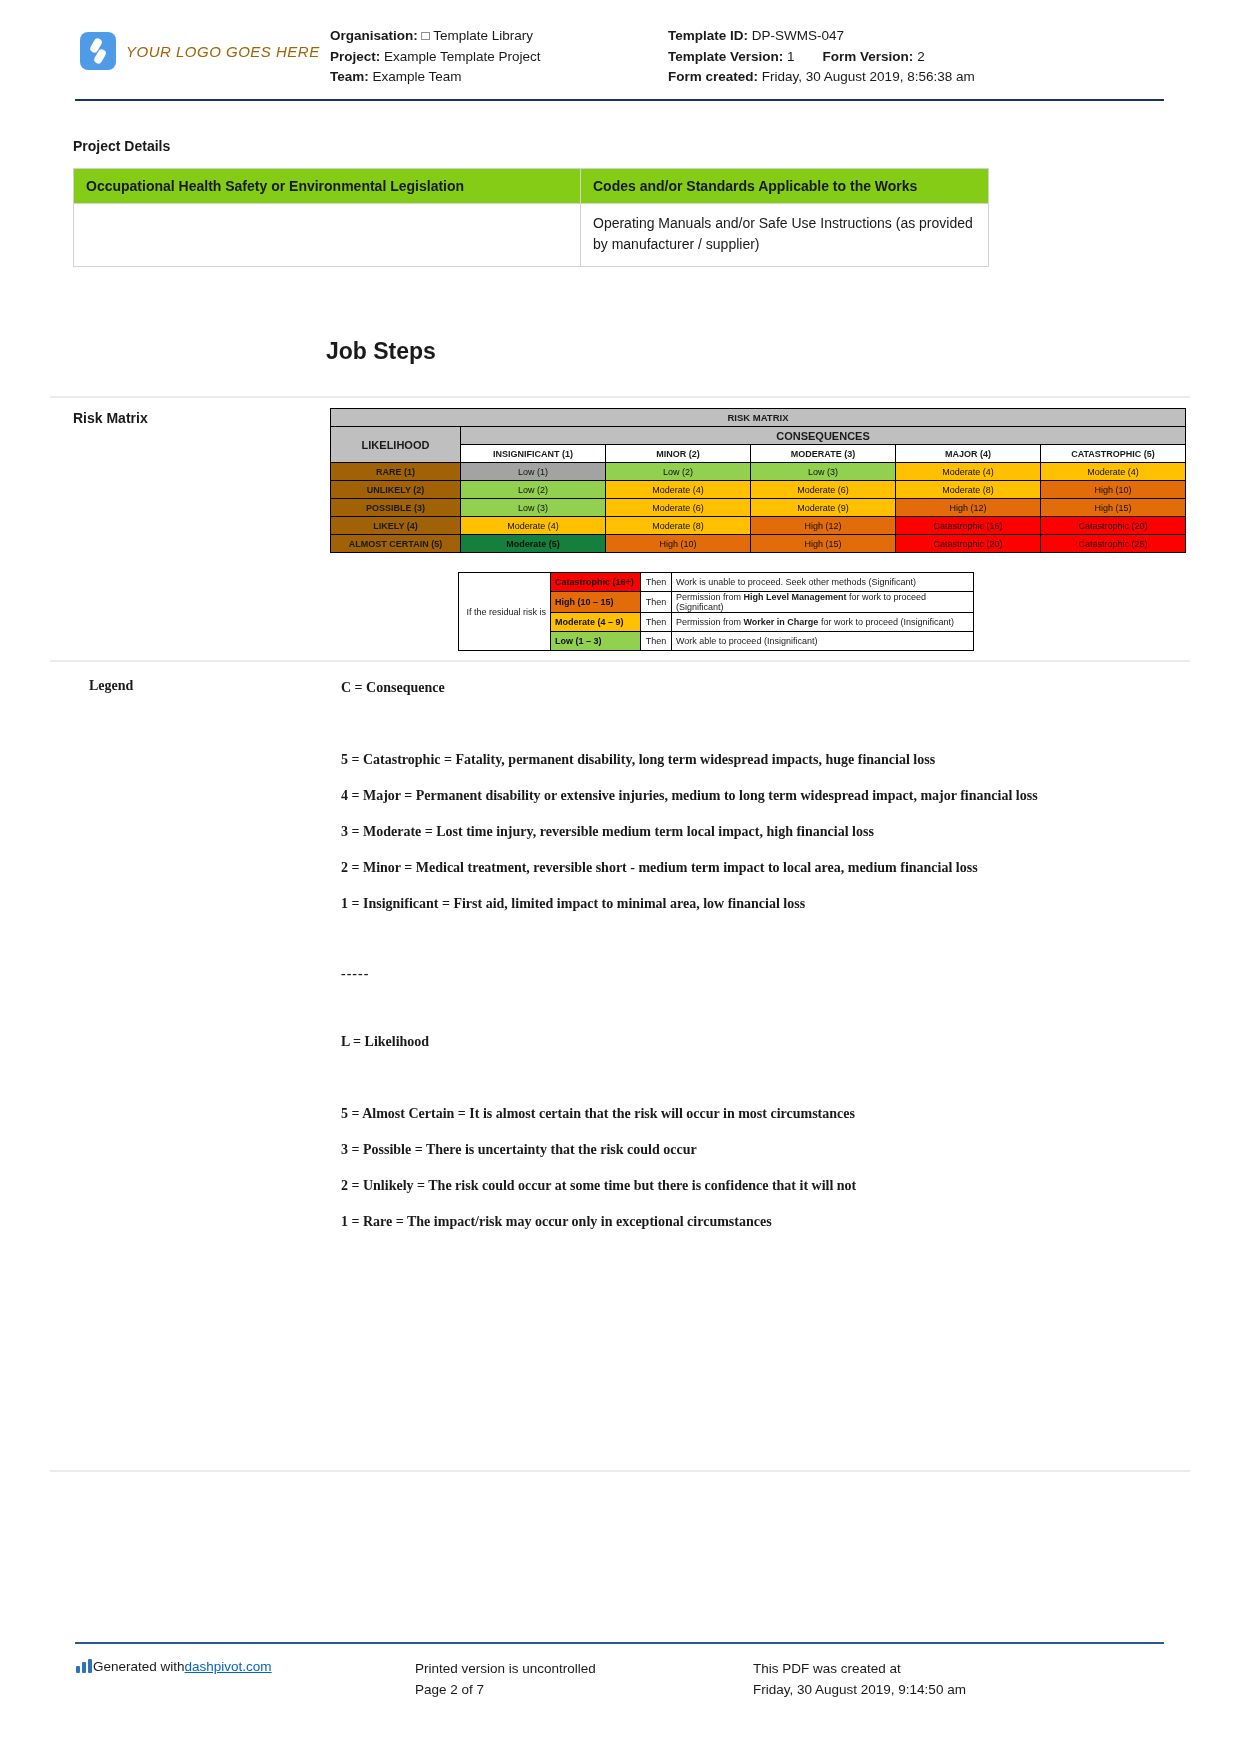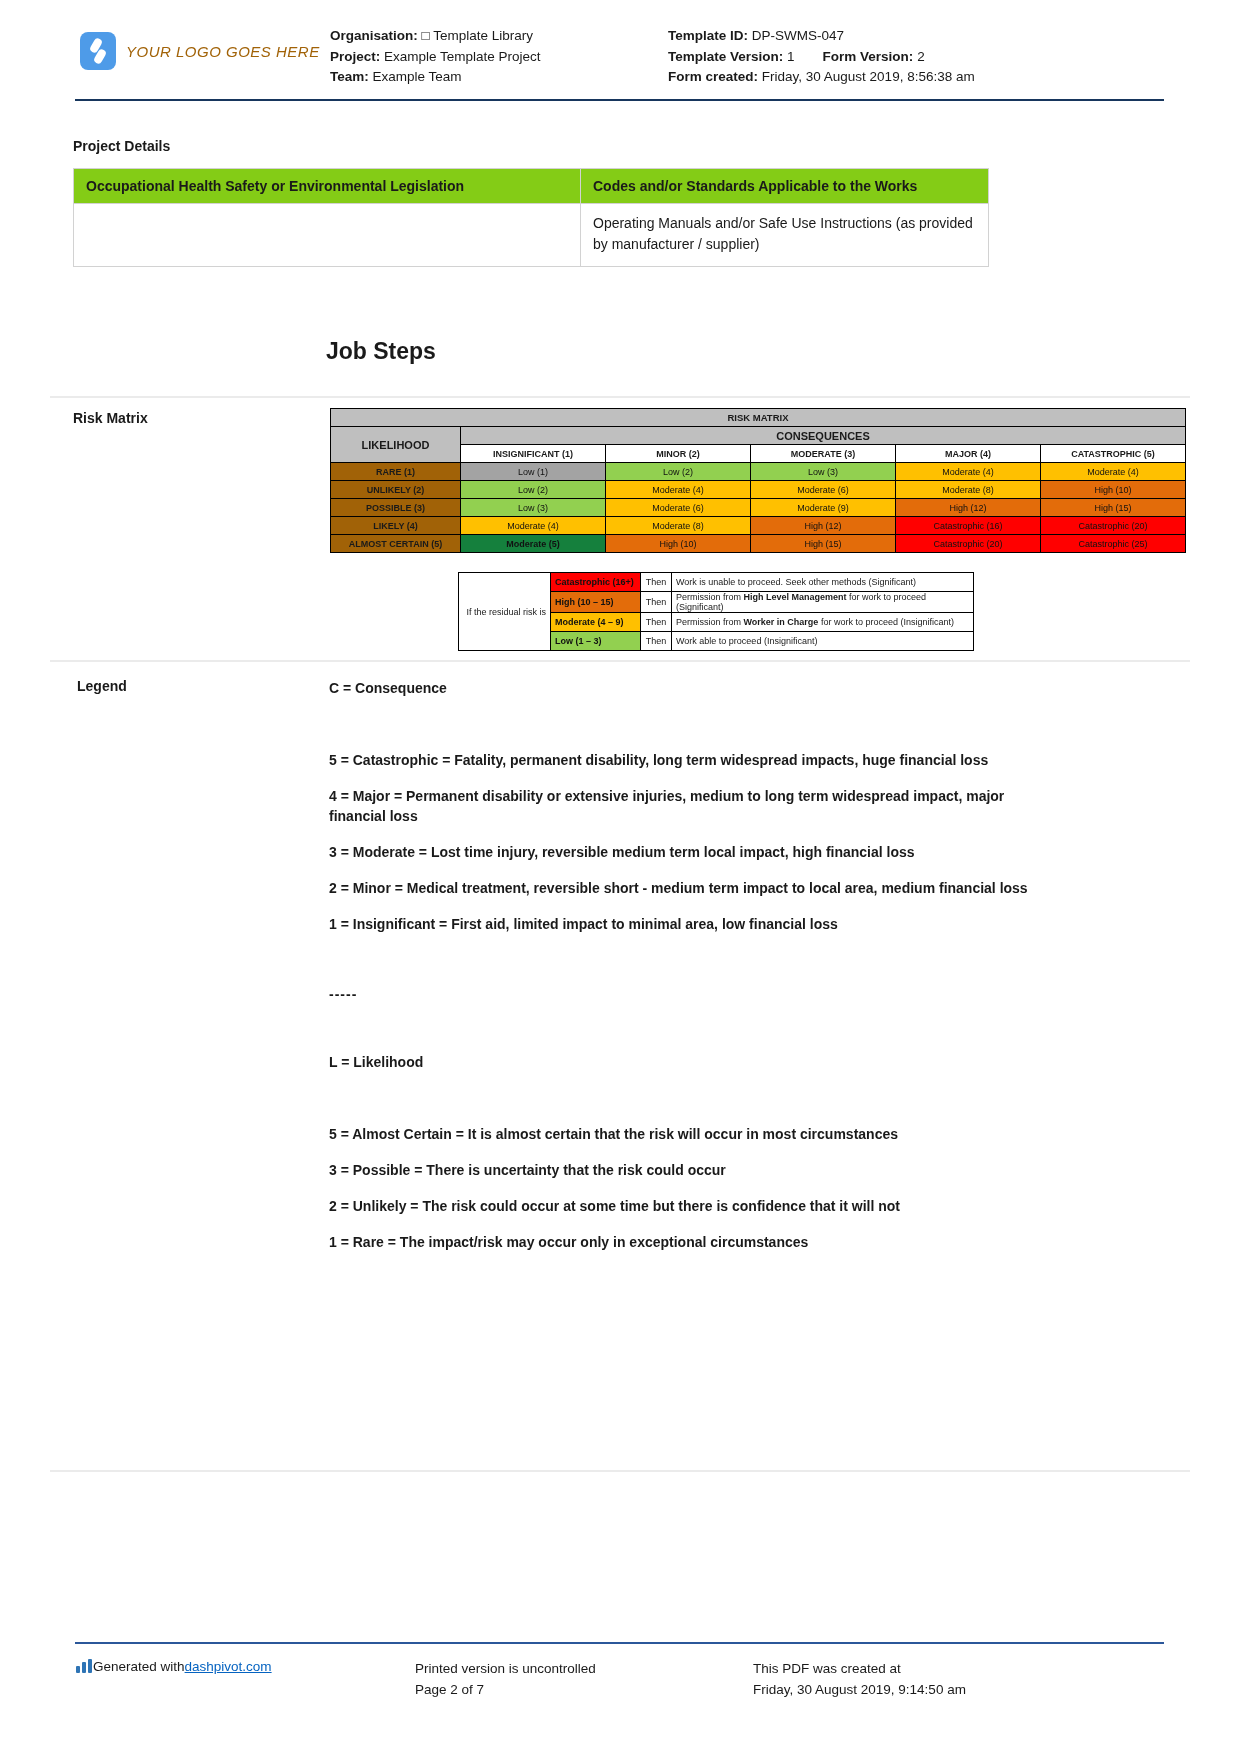--- a/index.html
+++ b/index.html
@@ -50,21 +50,21 @@
   .residual-table{position:absolute;left:458px;top:164px;border-collapse:collapse;
                   font-size:9px;table-layout:fixed;}
   .residual-table td{border:1px solid #000;height:18px;padding:0 4px;overflow:hidden;}
   .res-cond{width:83px;text-align:right;}
   .res-range{width:81px;font-weight:bold;color:#111;}
   .res-then{width:22px;text-align:center;}
   .res-action{width:293px;}
   .res-action .b{font-weight:bold;}
 
   
-  .legend-section{position:absolute;left:4px;right:0;top:678px;}
+  .legend-section{position:absolute;left:16px;right:0;top:678px;font-family:Liberation Serif, serif;}
   .legend-label{position:absolute;left:73px;top:0;}
   .legend-content{margin-left:325px;width:720px;font-size:14px;font-weight:bold;line-height:20px;}
   .legend-title{margin-bottom:52px;}
   .legend-item{margin-bottom:16px;}
   .legend-sep{margin:50px 0 48px 0;letter-spacing:1px;}
   .legend-title2{margin-bottom:52px;}
 
   
   .footer{position:absolute;left:75px;right:75px;top:1642px;
           border-top:2px solid var(--footer-rule,#2B579A);font-size:13.5px;}

